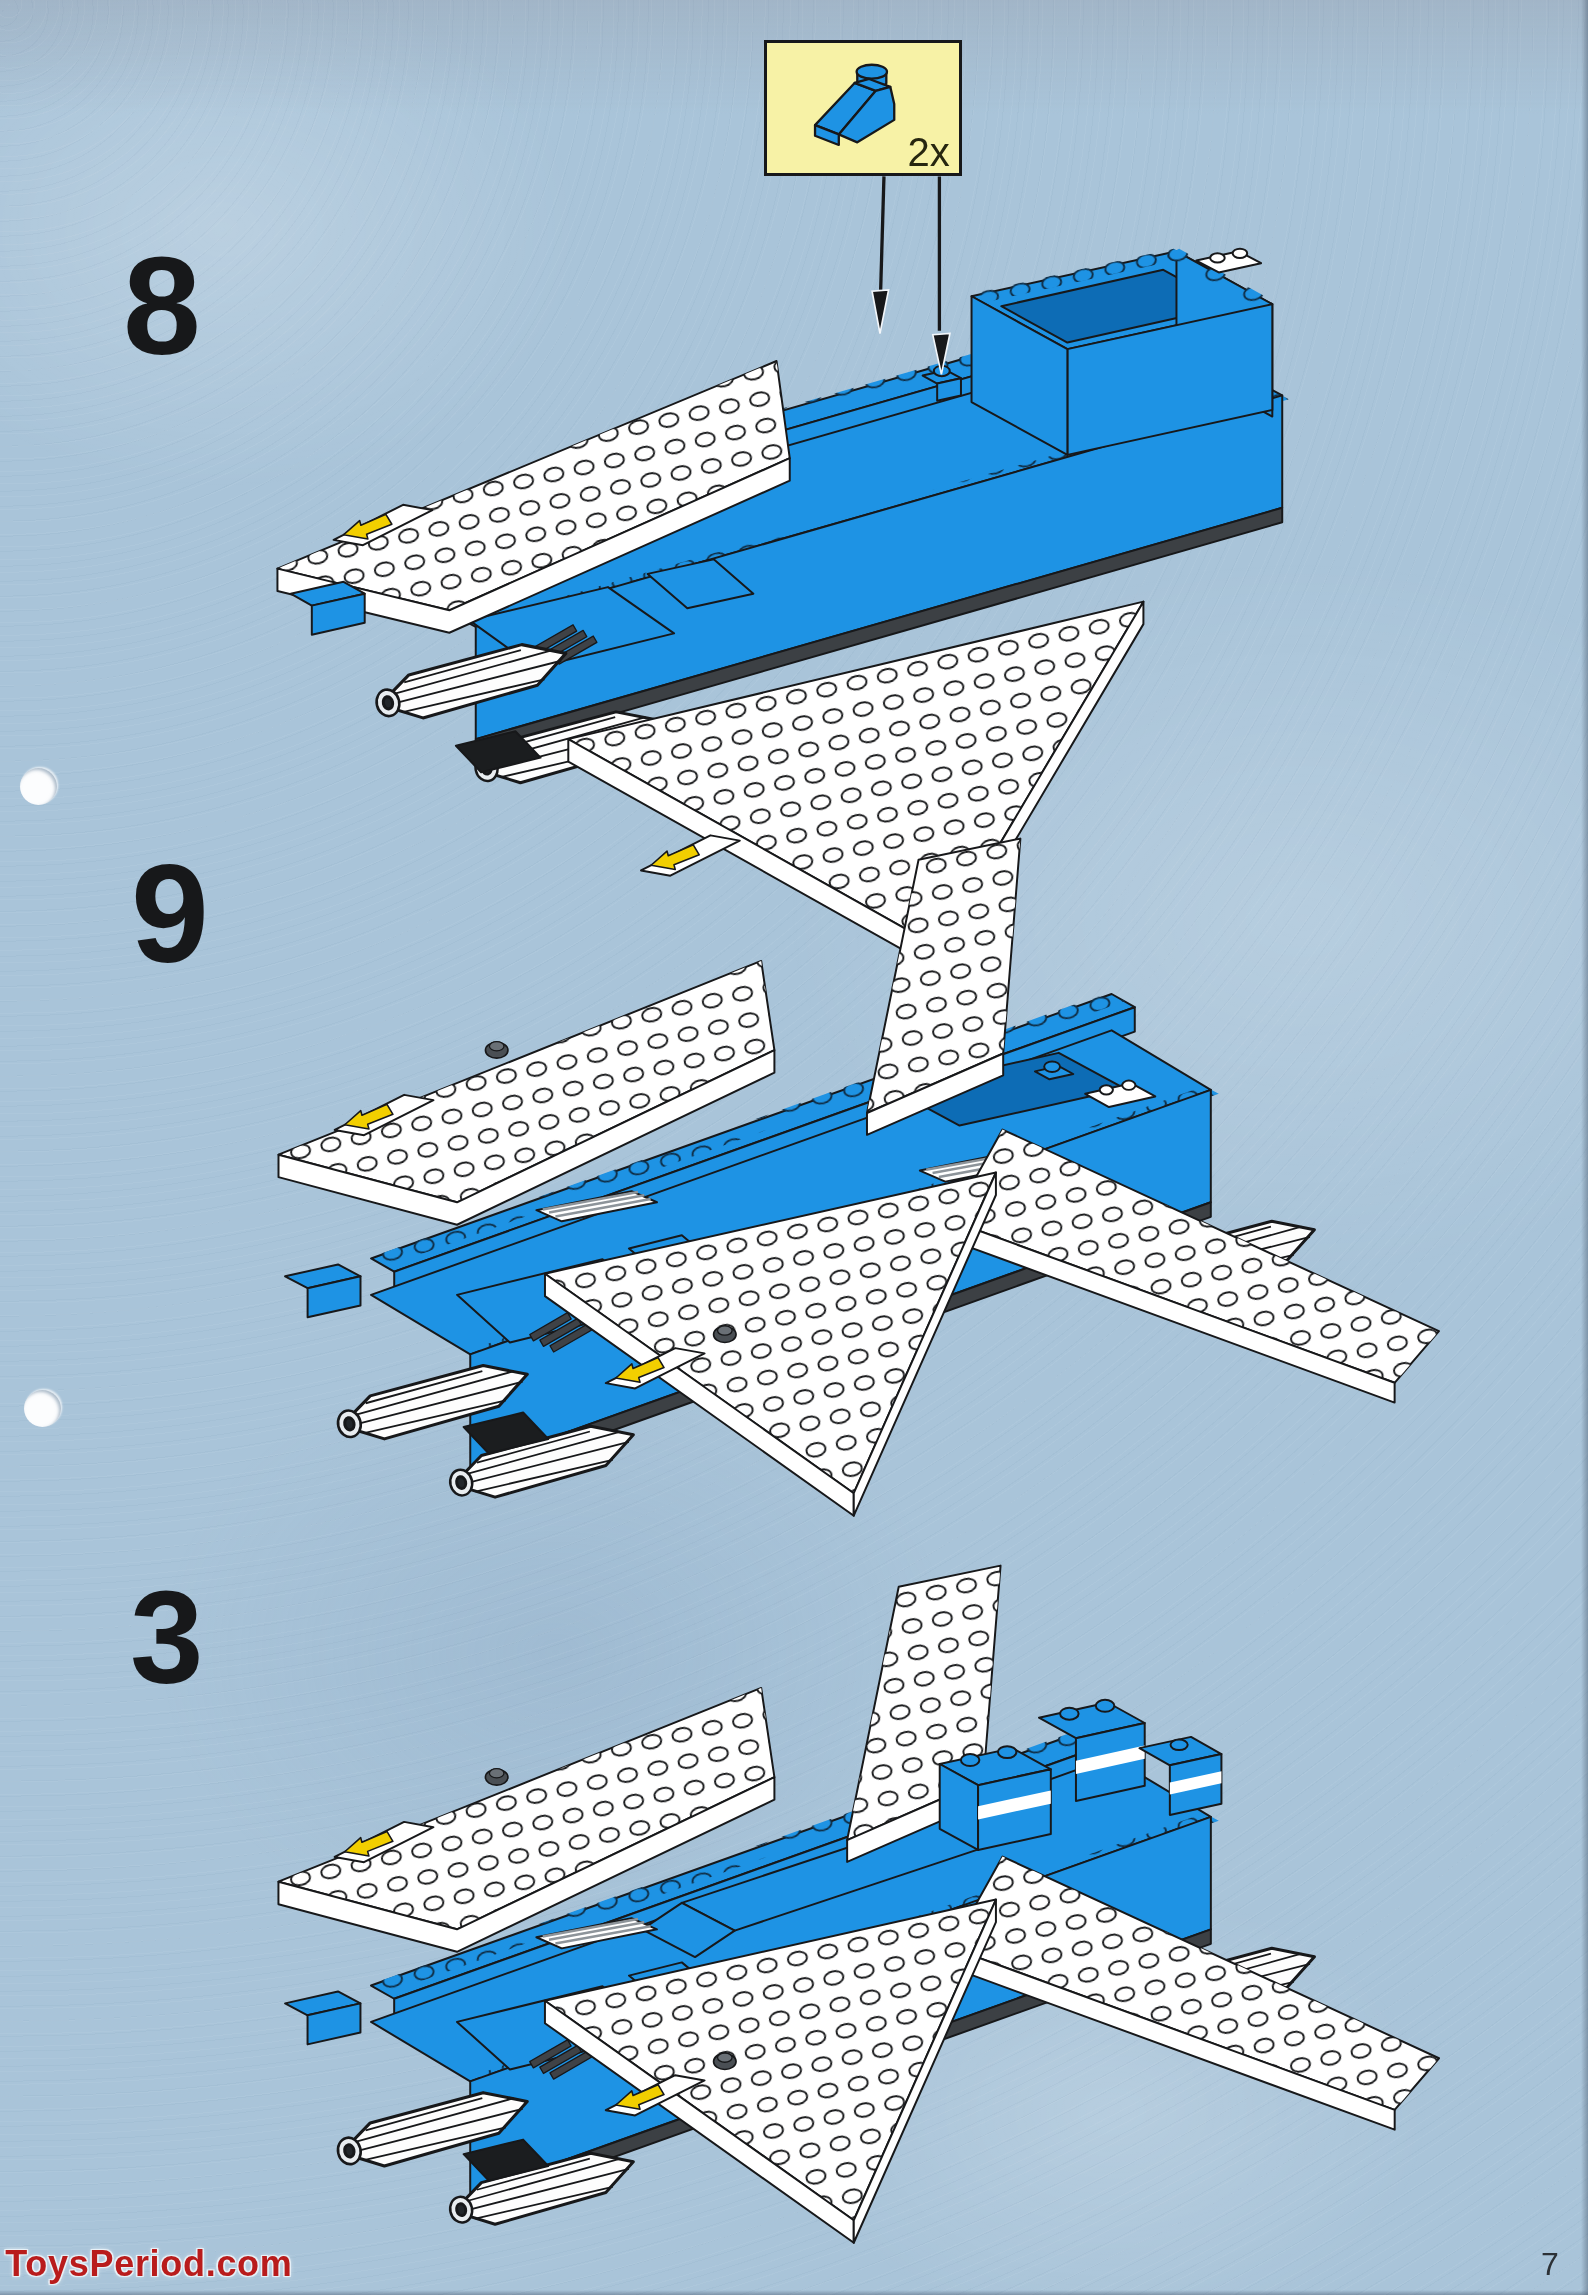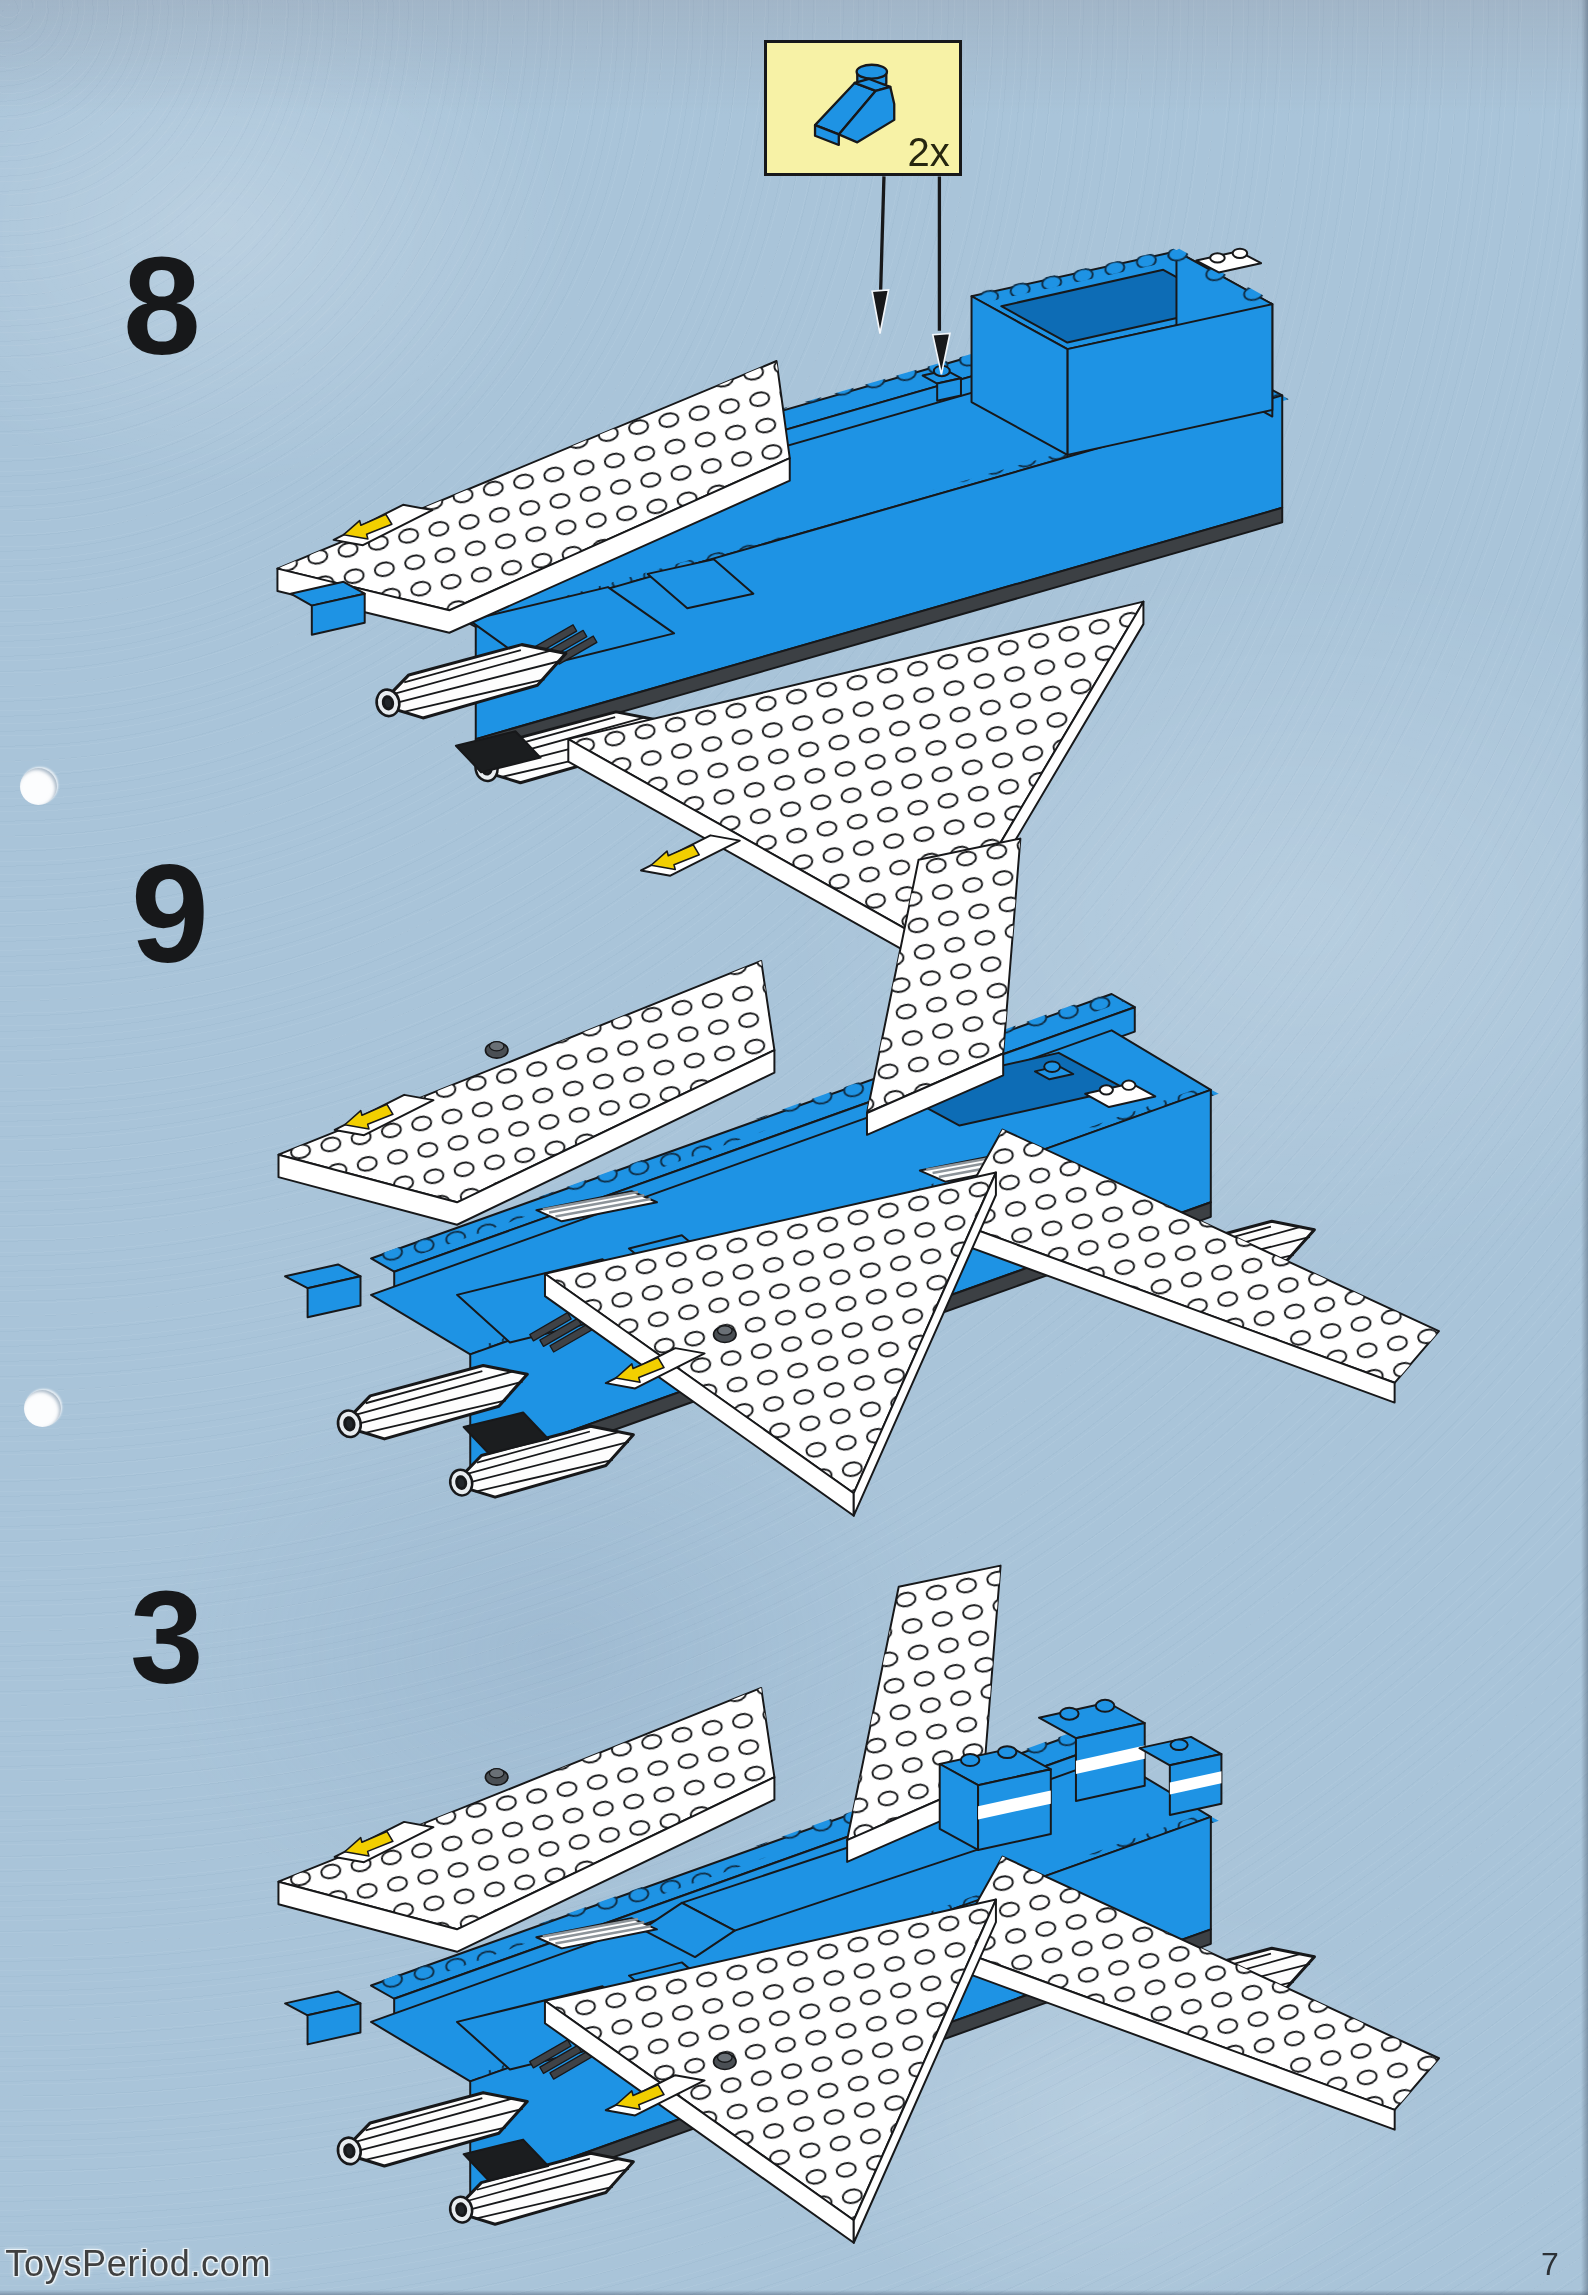--- a/index.html
+++ b/index.html
@@ -28,22 +28,22 @@
   #hole-top{left:20px;top:768px;}
   #hole-bottom{left:24px;top:1390px;}
   .stepnum{position:absolute;font-weight:bold;color:#17181a;line-height:.85;letter-spacing:-2.6px;}
   #label-8{left:123px;top:246px;font-size:140px;}
   #label-9{left:131px;top:854px;font-size:140px;}
   #label-10{left:130px;top:1582px;font-size:132px;letter-spacing:-5.3px;}
   .callout{position:absolute;left:764px;top:40px;width:198px;height:136px;
     background:#f7f2a6;border:3.3px solid #17181a;box-sizing:border-box;}
   .callout .qty{position:absolute;right:9.3px;bottom:1.3px;font-size:40px;color:#26260f;line-height:1;}
   .abs{position:absolute;}
-  .watermark{position:absolute;left:5.3px;top:2243px;font-size:36px;font-weight:normal;
-    color:#404040;letter-spacing:0.7px;
+  .watermark{position:absolute;left:5.3px;top:2243px;font-size:36px;font-weight:bold;
+    color:#b91c1c;letter-spacing:0.7px;
     text-shadow:0 0 2.6px #e9f1f7,0 0 5.3px #e9f1f7,1.3px 1.3px 0 rgba(233,241,247,.95),
       -1.3px -1.3px 0 rgba(233,241,247,.95),1.3px -1.3px 0 rgba(233,241,247,.95),-1.3px 1.3px 0 rgba(233,241,247,.95);}
   .pagenum{position:absolute;left:1541px;top:2246px;font-size:32px;color:#2c3136;}
   svg{display:block;}
 </style>
 </head>
 <body>
 
 <div class="speckle"></div>
 

